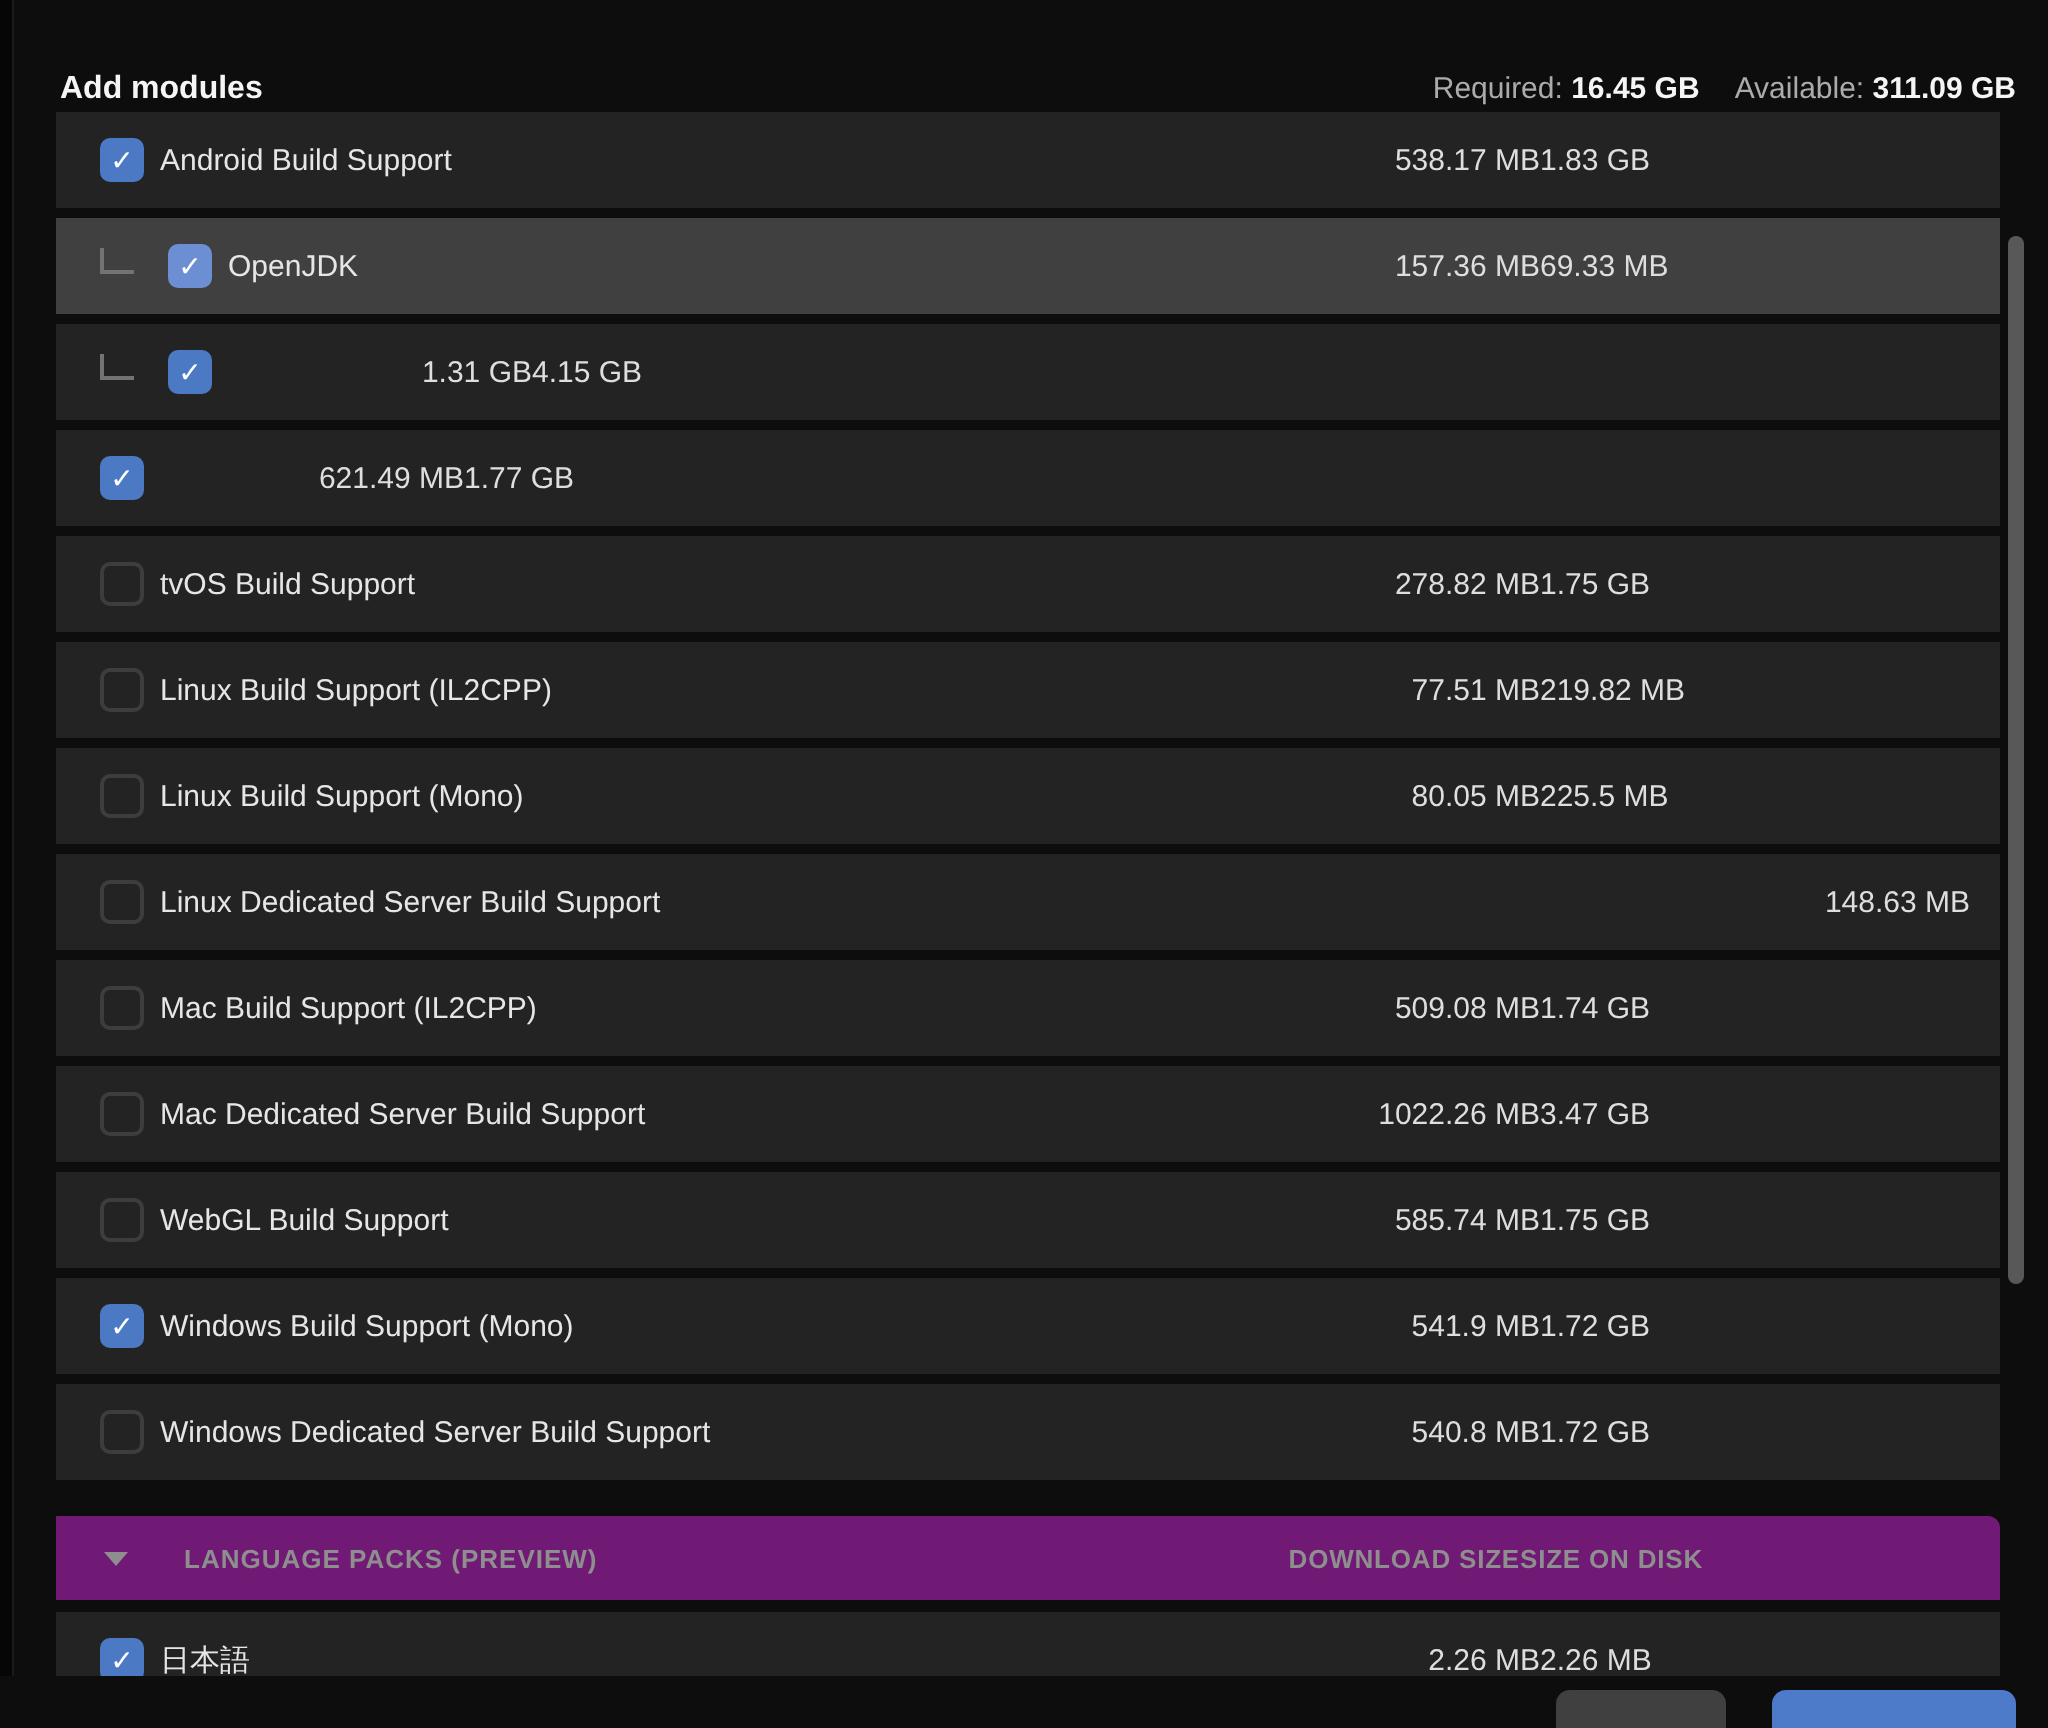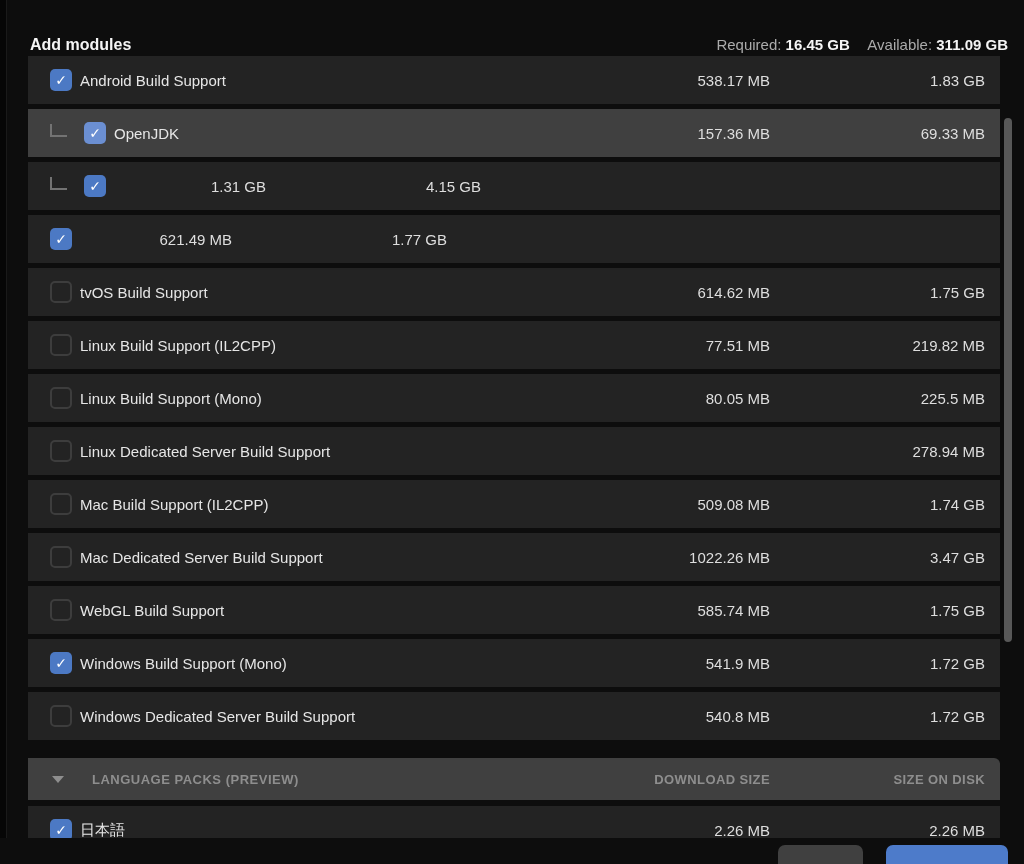--- a/index.html
+++ b/index.html
@@ -60,28 +60,28 @@
   .cb.checked { background: #4c79c4; }
   .row.highlighted .cb.checked { background: #6b8fd2; }
   .cb.unchecked { background: transparent; border: 2px solid #3d3d3d; }
   .row .label {
     flex: 1;
     margin-left: 8px;
     font-size: 15px; color: #e6e6e6;
     white-space: nowrap; overflow: hidden;
   }
   .col-download { width: 160px; text-align: right; font-size: 15px; color: #dedede; flex: none; }
-  .col-disk { width: 215px; text-align: right; font-size: 15px; color: #dedede; flex: none; }
+  .col-disk { width: 215px; text-align: left; font-size: 15px; color: #dedede; flex: none; }
   
   .lang-header {
     position: absolute; left: 28px; top: 758px; width: 972px; height: 42px;
-    background: #404040;
+    background: #701a75;
     border-radius: 0 6px 0 0;
     display: flex; align-items: center;
-    padding: 0 15px 0 24px;
+    padding: 0 25px 0 24px;
     box-sizing: border-box;
   }
   .tri-down {
     width: 0; height: 0; flex: none;
     border-left: 6px solid transparent;
     border-right: 6px solid transparent;
     border-top: 7px solid #8e8e8e;
     margin-right: 28px;
     cursor: pointer;
   }
@@ -155,42 +155,42 @@
     <div class="row">
 
     <div class="cb checked">✓</div>
     <div class="col-download">621.49 MB</div>
     <div class="col-disk">1.77 GB</div>
   </div>
     <div class="row">
 
     <div class="cb unchecked"></div>
     <div class="label">tvOS Build Support</div>
-    <div class="col-download">614.62 MB</div>
+    <div class="col-download">278.82 MB</div>
     <div class="col-disk">1.75 GB</div>
   </div>
     <div class="row">
 
     <div class="cb unchecked"></div>
     <div class="label">Linux Build Support (IL2CPP)</div>
     <div class="col-download">77.51 MB</div>
     <div class="col-disk">219.82 MB</div>
   </div>
     <div class="row">
 
     <div class="cb unchecked"></div>
     <div class="label">Linux Build Support (Mono)</div>
     <div class="col-download">80.05 MB</div>
     <div class="col-disk">225.5 MB</div>
   </div>
     <div class="row">
 
     <div class="cb unchecked"></div>
     <div class="label">Linux Dedicated Server Build Support</div>
-    <div class="col-download">278.94 MB</div>
+    <div class="col-download">148.63 MB</div>
   </div>
     <div class="row">
 
     <div class="cb unchecked"></div>
     <div class="label">Mac Build Support (IL2CPP)</div>
     <div class="col-download">509.08 MB</div>
     <div class="col-disk">1.74 GB</div>
   </div>
     <div class="row">
 

